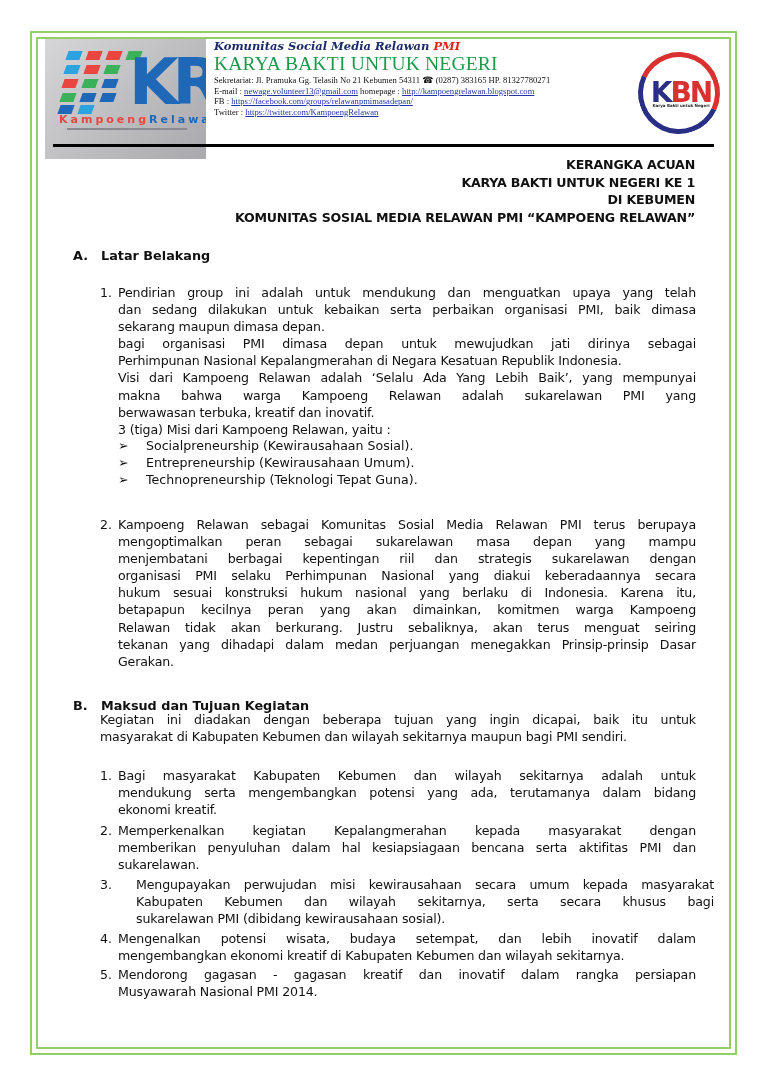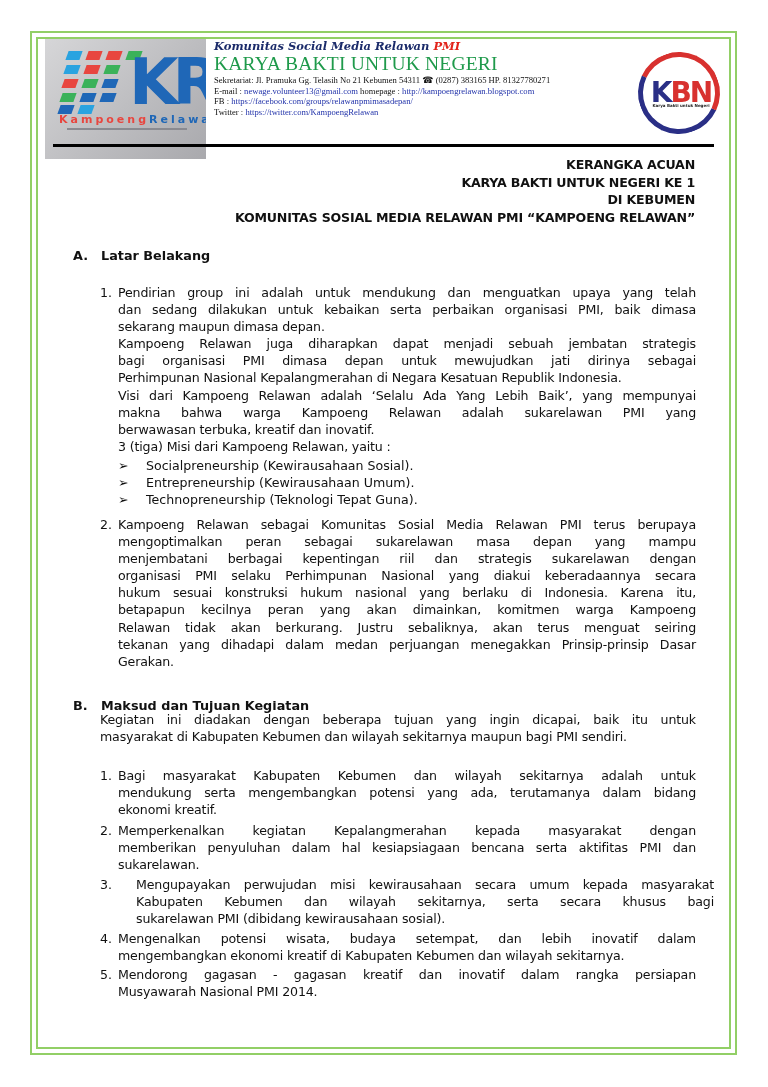--- a/index.html
+++ b/index.html
@@ -19,21 +19,21 @@
   .logo-right-text { position:absolute; left:642px; top:76px; width:78px; text-align:center; font-weight:bold; font-size:28px; color:#2a2f86; letter-spacing:-2px; }
   .logo-right-text .r { color:#d8312f; }
   .logo-right-sub { position:absolute; left:646px; top:103px; width:70px; text-align:center; font-size:4px; color:#222; font-weight:bold; }
 
   .hdr { position:absolute; left:214px; top:39px; width:422px; text-align:left; font-family:"DejaVu Serif", serif; }
   .hdr .line1 { font-style:italic; font-weight:bold; font-size:11.5px; color:#1b2b6a; line-height:14px; }
   .hdr .line1 .pmi { color:#e2231a; }
   .hdr .line2 { font-family:"Liberation Serif", serif; font-size:19.5px; color:#1f9a4b; line-height:22px; letter-spacing:0.2px; }
   .hdr .line3 { font-family:"Liberation Serif", serif; font-size:11.5px; line-height:14px; margin-top:1px; }
   .hdr .small { font-family:"Liberation Serif", serif; font-size:8.6px; line-height:10.5px; white-space:nowrap; }
-  .hdr a { color:#2233aa; }
+  .hdr a { color:#2233aa; text-decoration:underline; }
   .phone { display:inline-block; font-size:9px; }
   .divider { position:absolute; left:53px; top:144px; width:661px; height:3px; background:#000; }
 
   
   .titleblock { position:absolute; right:73px; top:156px; text-align:right; font-weight:bold; font-size:12.6px; line-height:17.5px; font-family:"DejaVu Sans", sans-serif; letter-spacing:-0.2px; }
 
   .section-head { position:absolute; left:73px; font-weight:bold; font-size:12.8px; line-height:16px; }
   .section-head .lbl { display:inline-block; width:28px; }
 
   .para { position:absolute; font-size:12.6px; line-height:17.1px; text-align:justify; letter-spacing:-0.15px; }
@@ -95,29 +95,28 @@
 
 <div class="section-head" style="top:248px">
   <span class="lbl">A.</span><span>Latar Belakang</span>
 </div>
 
 <div class="numitem" style="left:100px;top:284px">1.</div>
 <div class="para" style="left:118px;top:284px;width:578px">
   <span class="j">Pendirian group ini adalah untuk mendukung dan menguatkan upaya yang telah</span>
   <span class="j">dan sedang dilakukan untuk kebaikan serta perbaikan organisasi PMI, baik dimasa</span>
   <span class="l">sekarang maupun dimasa depan.</span>
-  <span class="j">Kampoeng Relawan juga diharapkan dapat menjadi sebuah jembatan strategis</span>
   <span class="j">bagi organisasi PMI dimasa depan untuk mewujudkan jati dirinya sebagai</span>
   <span class="l">Perhimpunan Nasional Kepalangmerahan di Negara Kesatuan Republik Indonesia.</span>
   <span class="j">Visi dari Kampoeng Relawan adalah ‘Selalu Ada Yang Lebih Baik’, yang mempunyai</span>
   <span class="j">makna bahwa warga Kampoeng Relawan adalah sukarelawan PMI yang</span>
   <span class="l">berwawasan terbuka, kreatif dan inovatif.</span>
   <span class="l">3 (tiga) Misi dari Kampoeng Relawan, yaitu :</span>
 </div>
-<div class="bullets" style="top:457px">
+<div class="bullets" style="top:437px">
   <span class="b"><span class="arrow">➢</span><span>Socialpreneurship (Kewirausahaan Sosial).</span></span>
   <span class="b"><span class="arrow">➢</span><span>Entrepreneurship (Kewirausahaan Umum).</span></span>
   <span class="b"><span class="arrow">➢</span><span>Technopreneurship (Teknologi Tepat Guna).</span></span>
 </div>
 
 <div class="numitem" style="left:100px;top:516px">2.</div>
 <div class="para" style="left:118px;top:516px;width:578px">
   <span class="j">Kampoeng Relawan sebagai Komunitas Sosial Media Relawan PMI terus berupaya</span>
   <span class="j">mengoptimalkan peran sebagai sukarelawan masa depan yang mampu</span>
   <span class="j">menjembatani berbagai kepentingan riil dan strategis sukarelawan dengan</span>

